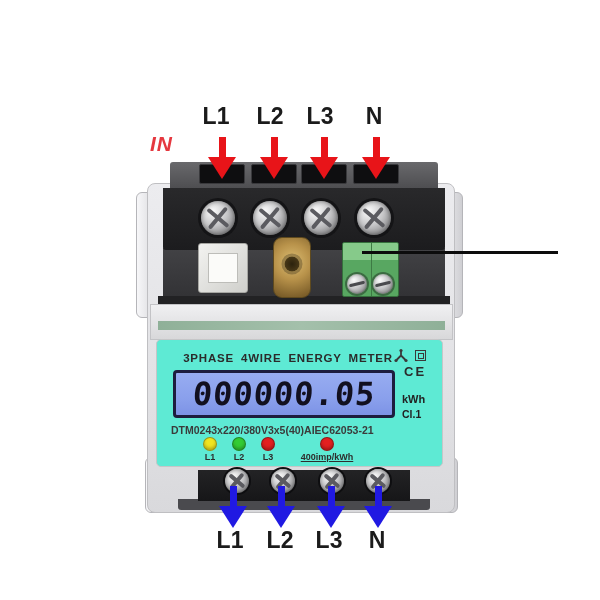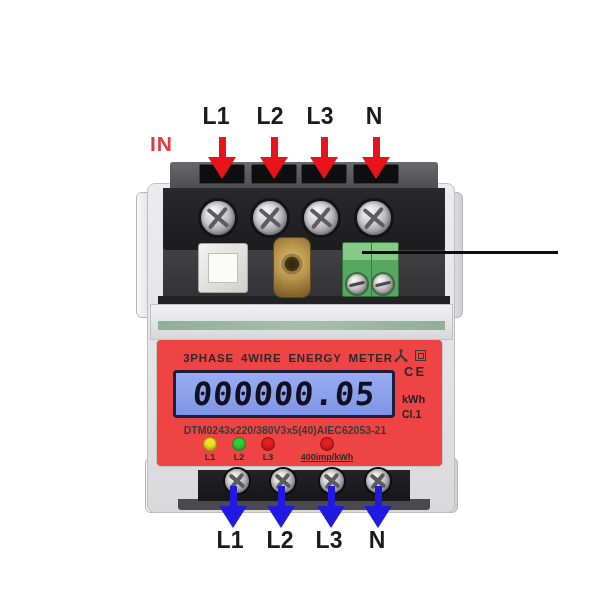--- a/index.html
+++ b/index.html
@@ -12,21 +12,21 @@
     --pulse-green:#58a761;
   }
   *{margin:0;padding:0;box-sizing:border-box;}
   html,body{width:600px;height:600px;background:#ffffff;overflow:hidden;
     font-family:"Liberation Sans",sans-serif;}
   .canvas{position:relative;width:600px;height:600px;background:#fff;}
 
   .title{position:absolute;left:0;top:52px;width:600px;text-align:center;
     font-size:27px;font-weight:bold;color:var(--title-blue);letter-spacing:.5px;}
 
-  .io-label{position:absolute;font-weight:bold;}
+  .io-label{position:absolute;font-weight:bold;font-style:italic;}
   .in-label{left:150px;top:132px;font-size:21px;color:var(--in-red);letter-spacing:1px;}
   .out-label{left:150px;top:511px;font-size:25px;color:var(--out-blue);letter-spacing:1px;}
 
   .t-label{position:absolute;width:44px;text-align:center;font-size:23px;
     font-weight:600;color:#1b1b1b;}
 
   
   .arrow{position:absolute;width:28px;display:flex;flex-direction:column;align-items:center;z-index:12;}
   .arrow .shaft{width:7px;height:20px;}
   .arrow .head{width:0;height:0;border-left:14px solid transparent;border-right:14px solid transparent;
@@ -88,38 +88,38 @@
   .pulse-block::before{content:"";position:absolute;left:50%;top:0;width:1px;height:100%;background:#3d7a44;}
 
   .dark-bar{position:absolute;left:158px;top:296px;width:292px;height:8px;background:#222224;z-index:5;}
   .trans-band{position:absolute;left:150px;top:304px;width:303px;height:36px;
     background:linear-gradient(180deg,#f0f0f2,#d8d8da);border:1px solid #c3c3c6;z-index:4;}
   .pcb-strip{position:absolute;left:158px;top:321px;width:287px;height:9px;
     background:linear-gradient(90deg,#8fb098,#a4c0ab 50%,#8fb098);z-index:5;}
 
   
   .face{position:absolute;left:156px;top:339px;width:287px;height:128px;
-    background:#ef4444;border:1px solid #c6c6c8;border-radius:5px;z-index:7;}
+    background:#5eead4;border:1px solid #c6c6c8;border-radius:5px;z-index:7;}
   .meter-name{position:absolute;left:20px;top:12px;width:222px;text-align:center;
     font-size:11.5px;font-weight:bold;color:#2b2b2b;letter-spacing:.8px;word-spacing:3px;white-space:nowrap;}
   .sym{position:absolute;color:#3a3a3a;}
   .sym.wye{left:236px;top:8px;}
   .sym.sq{left:258px;top:10px;width:11px;height:11px;border:1.5px solid #3a3a3a;}
   .sym.sq::after{content:"";position:absolute;inset:1.5px;border:1px solid #3a3a3a;}
   .ce-mark{position:absolute;left:247px;top:24px;font-size:13px;font-weight:bold;
     letter-spacing:2px;color:#2b2b2b;}
   .lcd{position:absolute;left:16px;top:30px;width:222px;height:48px;
     background:linear-gradient(180deg,#97acf1,var(--lcd-bg) 60%,#7d93e6);
     border:3px solid #1d1d3e;border-radius:4px;display:flex;align-items:center;justify-content:center;}
   .lcd-digits{font-family:"DejaVu Sans Mono",monospace;font-weight:bold;font-size:32px;
     color:#12101f;transform:skewX(-5deg);letter-spacing:1px;line-height:1;}
   .kwh{position:absolute;left:245px;top:53px;font-size:11px;font-weight:bold;color:#222;}
   .cl{position:absolute;left:245px;top:68px;font-size:10.5px;font-weight:bold;color:#222;}
   .ratings{position:absolute;left:14px;top:84px;width:228px;display:flex;
-    justify-content:center;font-size:10.5px;font-weight:bold;color:#3a3a3a;white-space:nowrap;}
+    justify-content:flex-start;font-size:10.5px;font-weight:bold;color:#3a3a3a;white-space:nowrap;}
   .led{position:absolute;top:97px;width:14px;height:14px;border-radius:50%;
     border:1px solid rgba(0,0,0,.35);box-shadow:inset 0 -2px 3px rgba(0,0,0,.25);}
   .led-label{position:absolute;top:112px;text-align:center;font-size:9px;font-weight:bold;color:#2d2d2d;}
 
   
   .bottom-strip{position:absolute;left:198px;top:470px;width:212px;height:31px;
     background:linear-gradient(180deg,#232325,#161618);z-index:6;}
   .bottom-rail{position:absolute;left:178px;top:499px;width:252px;height:11px;
     background:#4a4a4e;z-index:5;border-radius:0 0 3px 3px;}
 

